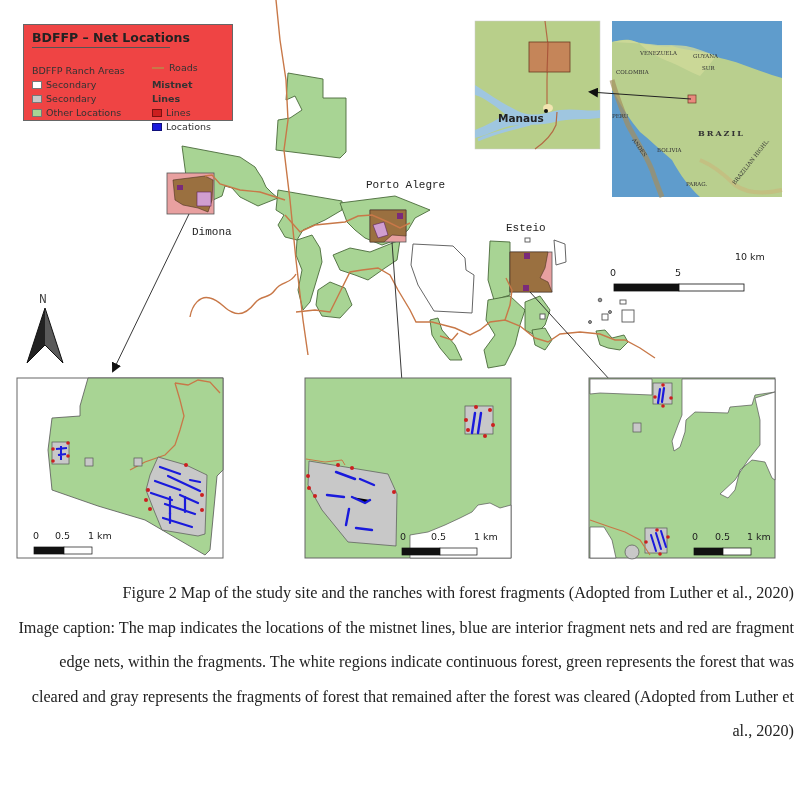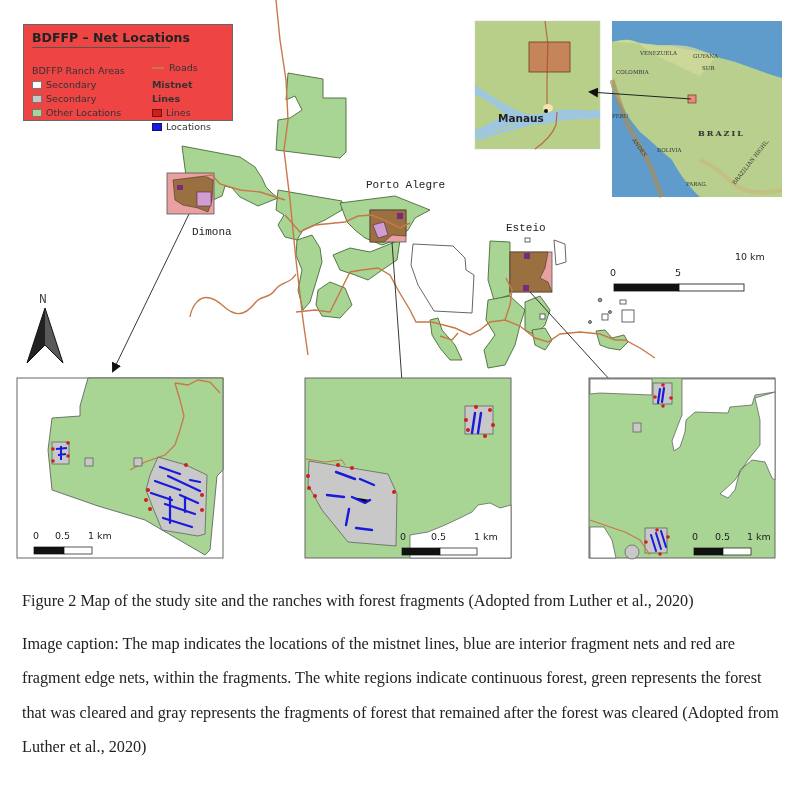--- a/index.html
+++ b/index.html
@@ -10,21 +10,21 @@
     .legend-cols { display: flex; margin-top: 16px; }
     .legend-col { font-family: "DejaVu Sans", sans-serif; font-size: 9.5px; color: #333; line-height: 14px; }
     .legend-col.left { width: 120px; }
     .legend-head { font-weight: normal; color: #333; }
     .legend-row { display: flex; align-items: center; white-space: nowrap; }
     .sw { display: inline-block; width: 10px; height: 8px; border: 1px solid #777; margin-right: 4px; }
     .road-sw { display: inline-block; width: 12px; height: 2px; margin-right: 5px; }
     .lbl { position: absolute; font-family: Liberation Mono, monospace; font-size: 11px; color: #222; white-space: nowrap; }
     .scale-txt { position: absolute; font-family: "DejaVu Sans", sans-serif; font-size: 9.5px; color: #222; }
     .caption { position: absolute; left: 14px; top: 576px; width: 780px; font-family: "Liberation Serif", serif; font-size: 16.2px; line-height: 34.5px; color: #222; }
-    .caption p { margin: 8px; }
+    .caption p { margin: 0; text-align: right; }
   </style>
 </head>
 <body>
 
 <div id="stage">
   <svg width="800" height="575" viewBox="0 0 800 575" style="position:absolute;left:0;top:0;">
     <defs>
       <marker id="arrowhead" markerWidth="10" markerHeight="10" refX="8" refY="5" orient="auto" markerUnits="userSpaceOnUse">
         <path d="M0,0 L10,5 L0,10 z" fill="#111"></path>
       </marker>

